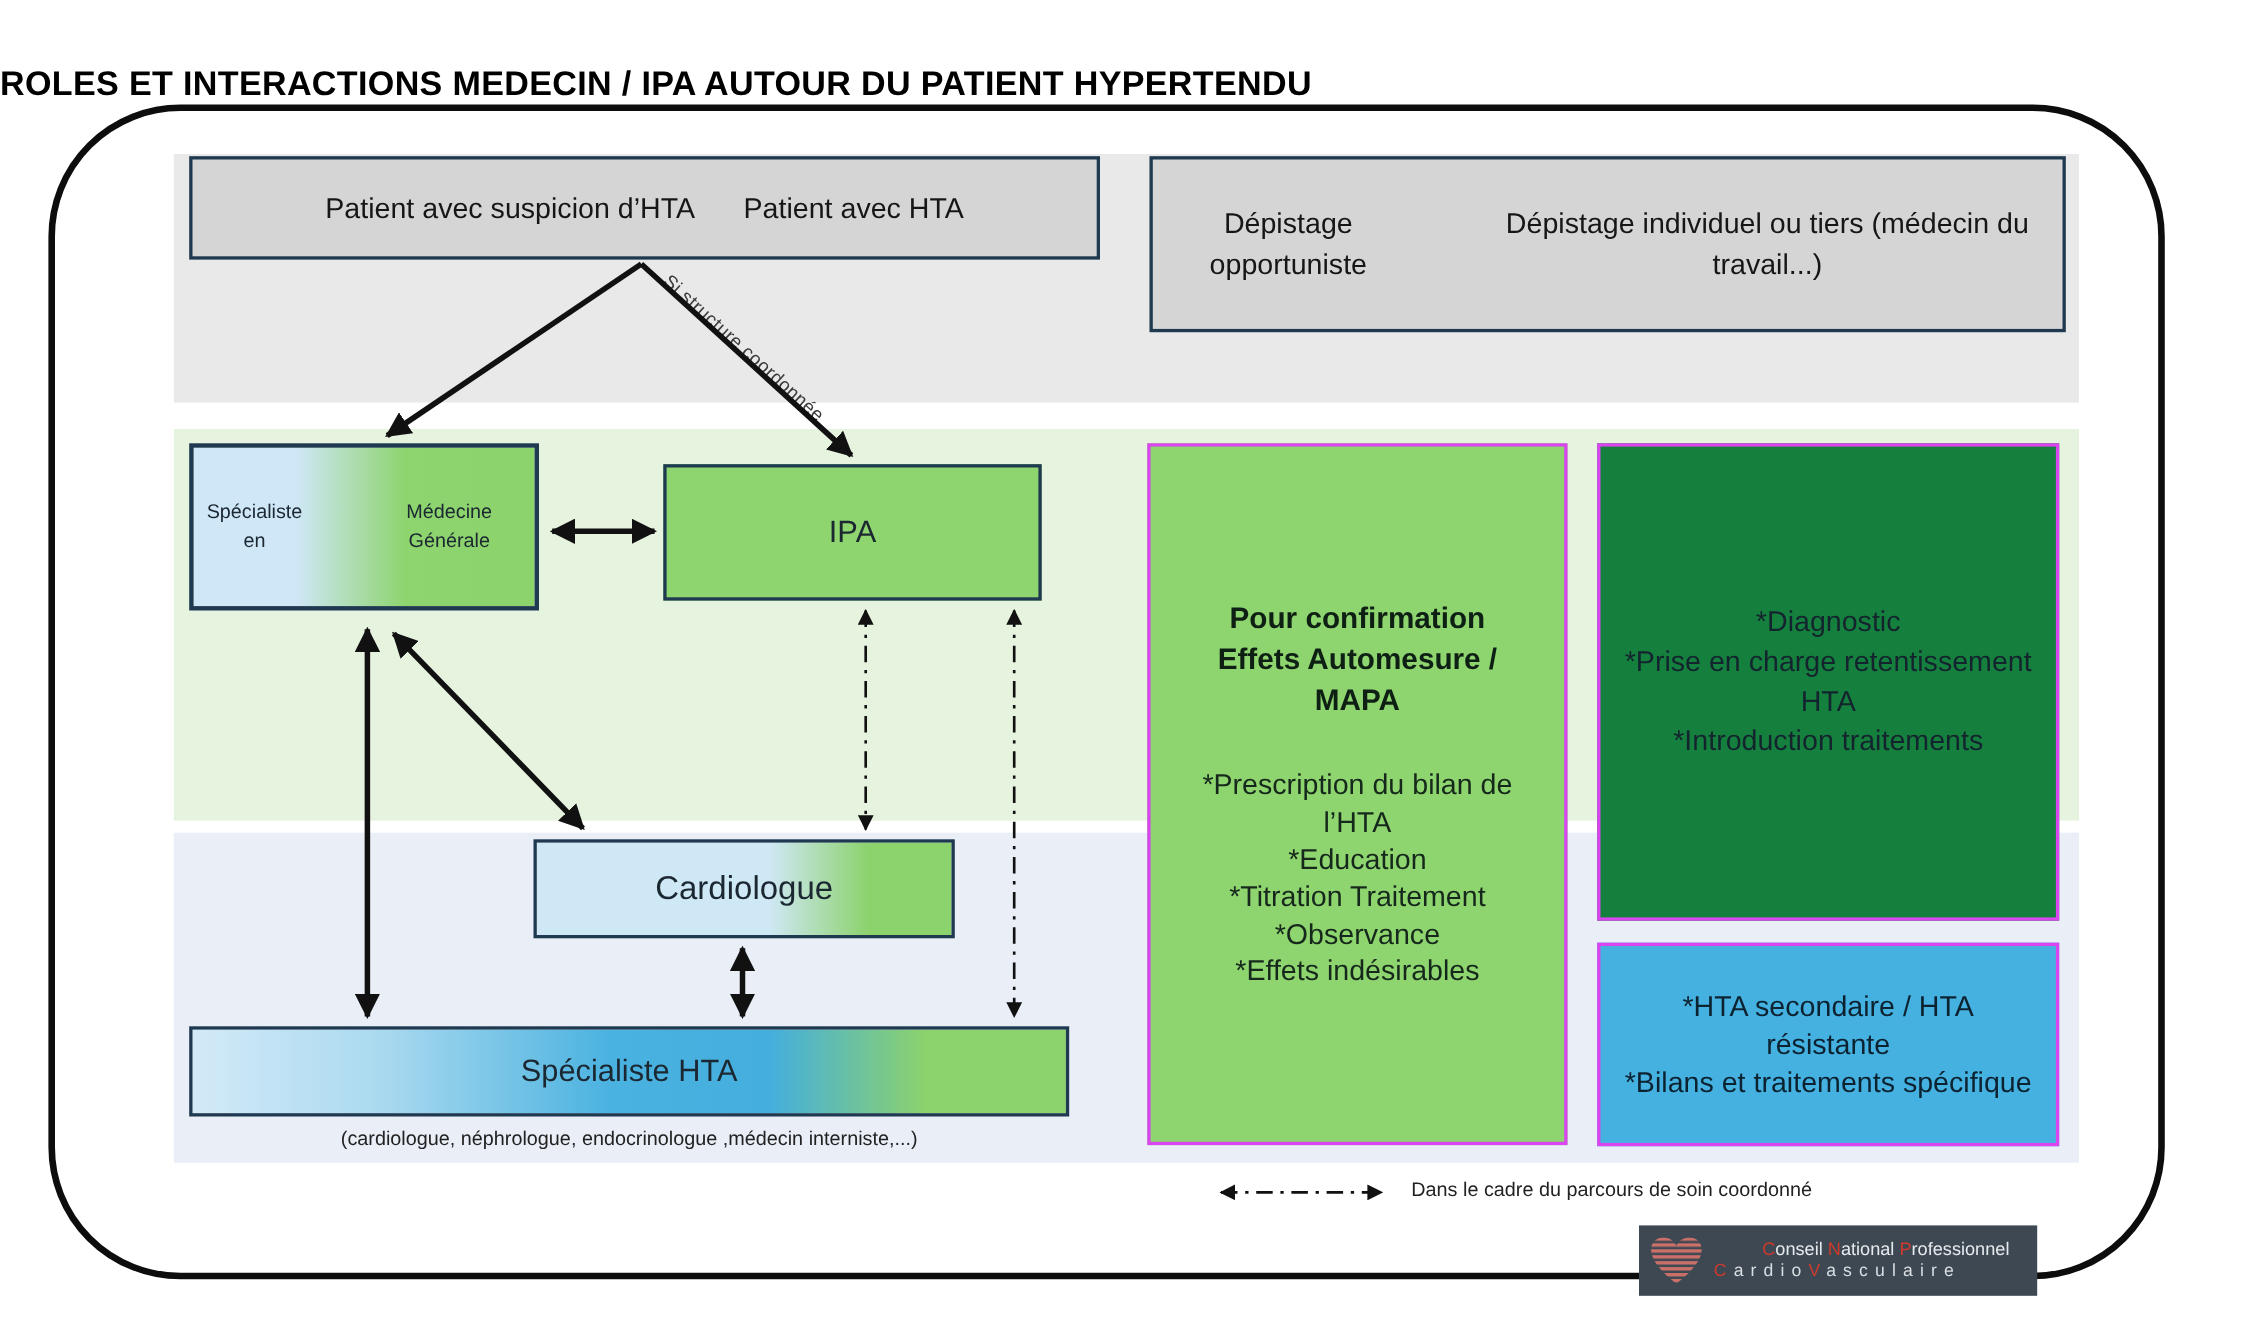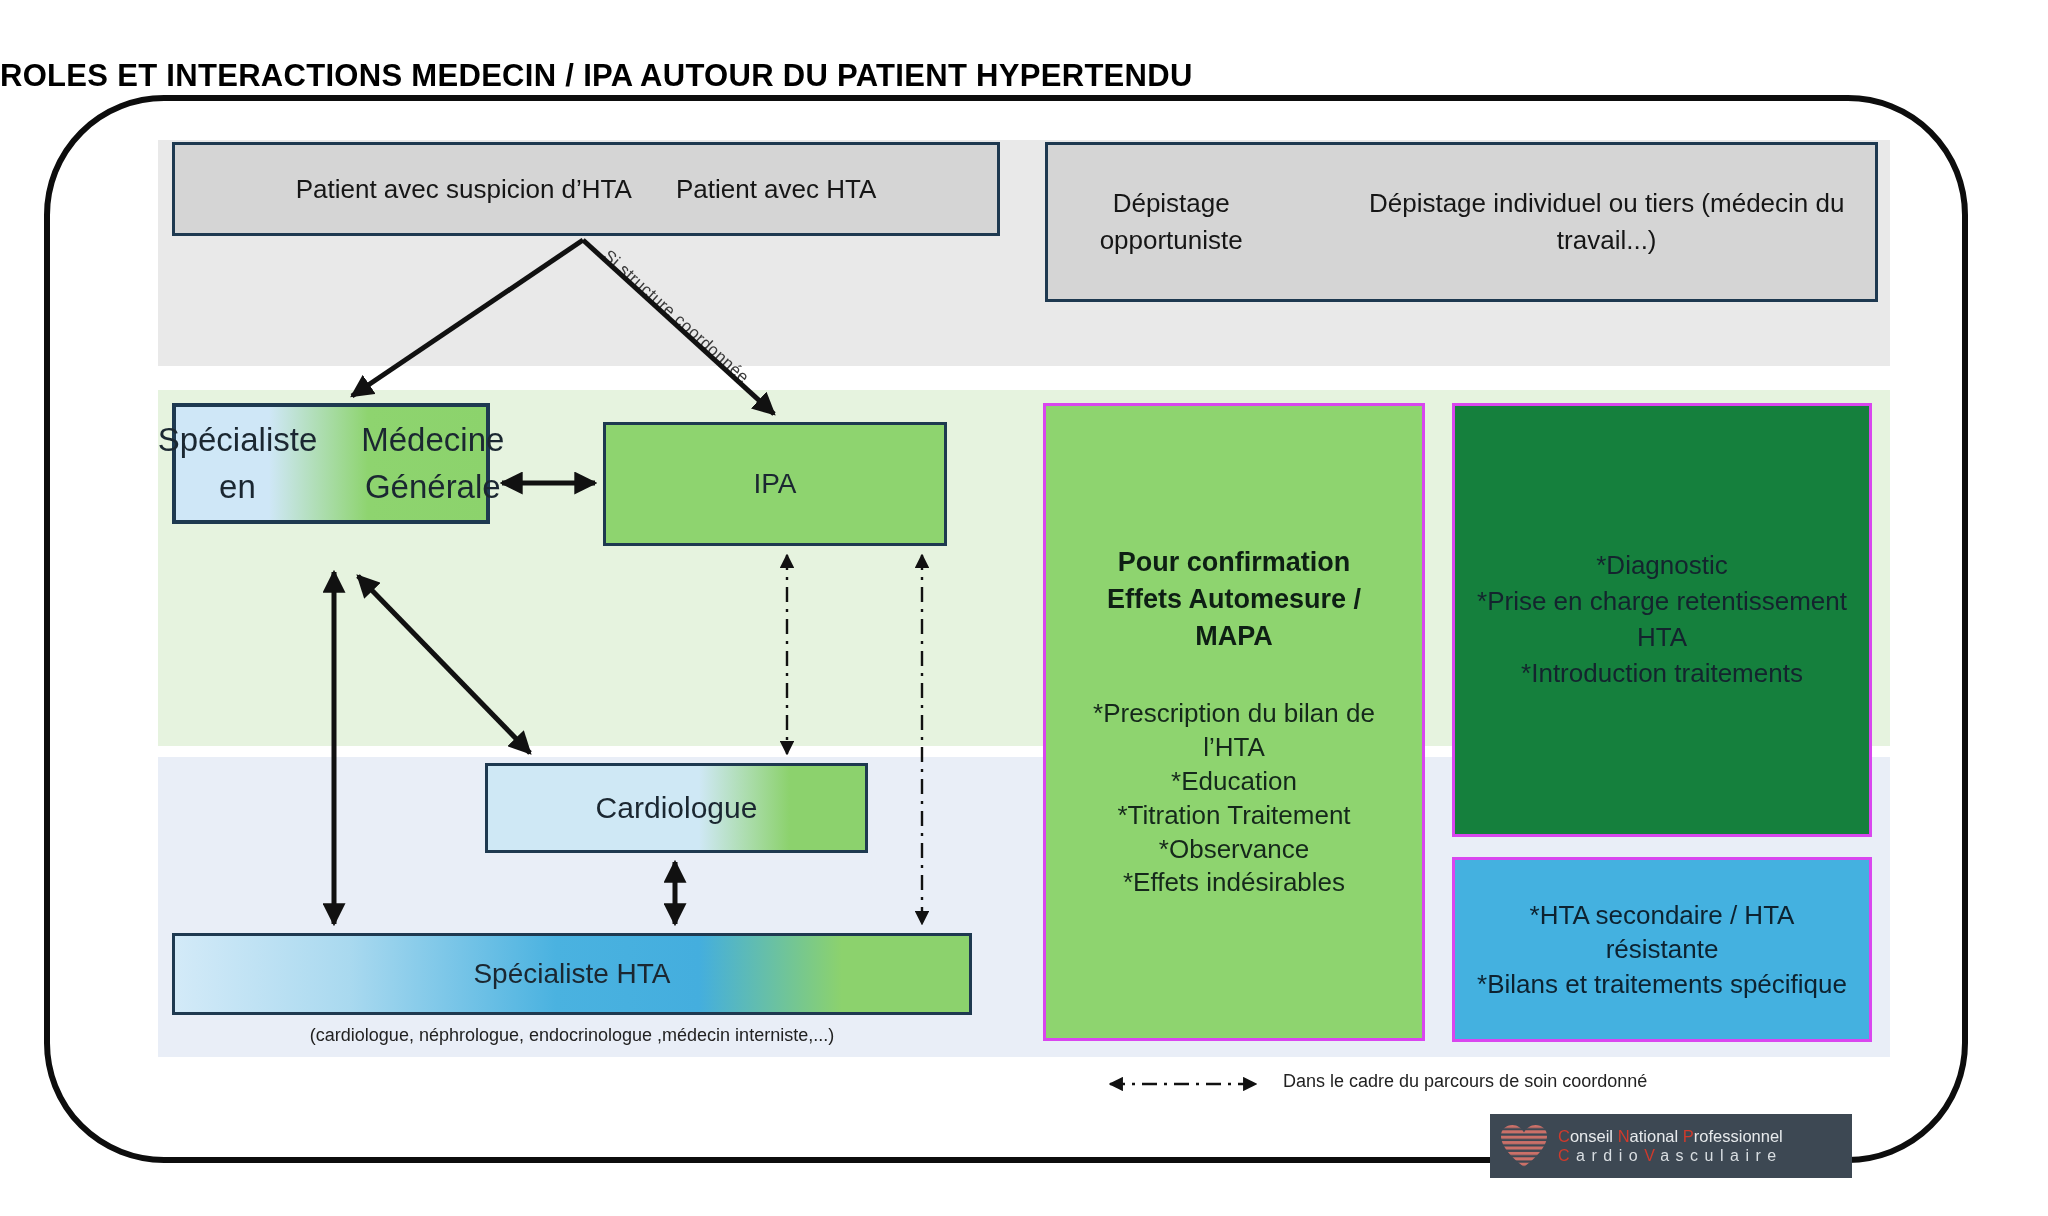--- a/index.html
+++ b/index.html
@@ -18,21 +18,21 @@
   .band-blue{top:757px;height:300px;background:#e9eef7;}
 
   .node{position:absolute;display:flex;flex-direction:row;align-items:center;justify-content:center;
         text-align:center;border:3px solid #1e3950;box-sizing:border-box;z-index:2;color:#1b2731;gap:44px;}
   .node .ln{line-height:1.42;}
 
   .patient-box,.depistage-box{background:#d5d5d5;font-size:26px;color:#161616;}
   .patient-box{left:172px;top:142px;width:828px;height:94px;}
   .depistage-box{left:1045px;top:142px;width:833px;height:160px;}
 
-  .mg-box{left:172px;top:403px;width:318px;height:121px;font-size:33px;
+  .mg-box{left:172px;top:403px;width:318px;height:152px;font-size:18px;
           background:linear-gradient(90deg,#cfe7f7 0%,#cfe7f7 30%,#8ed46f 62%,#8cd36c 100%);
           border-width:4px;}
   .ipa-box{left:603px;top:422px;width:344px;height:124px;font-size:28px;background:#8ed46f;}
   .cardio-box{left:485px;top:763px;width:383px;height:90px;font-size:30px;
           background:linear-gradient(90deg,#cfe8f5 0%,#cfe8f5 56%,#8cd26d 80%,#8cd26d 100%);}
   .hta-box{left:172px;top:933px;width:800px;height:82px;font-size:28px;
           background:linear-gradient(90deg,#d3eaf8 0%,#a9d9ef 22%,#4ab2e0 48%,#44aede 66%,#8cd26d 84%,#8cd26d 100%);}
 
   .hta-caption{position:absolute;left:172px;top:1025px;width:800px;text-align:center;
           font-size:18px;color:#222;z-index:2;}
@@ -52,21 +52,21 @@
 
   .arrows{position:absolute;left:0;top:0;z-index:3;pointer-events:none;}
   .solid{stroke:#111;stroke-width:5;fill:none;}
   .dashdot{stroke:#111;stroke-width:2.4;fill:none;stroke-dasharray:15 7 3 7;}
 
   .legend-text{position:absolute;left:1283px;top:1071px;font-size:18px;color:#222;z-index:2;}
 
   .logo{position:absolute;left:1490px;top:1114px;width:362px;height:64px;background:#3d4853;
         display:flex;align-items:center;gap:10px;padding:0 10px;box-sizing:border-box;z-index:5;}
   .logo-text{display:flex;flex-direction:column;line-height:1.25;}
-  .logo-line1{font-size:16.5px;color:#e7eaec;white-space:nowrap;}
+  .logo-line1{font-size:16.5px;color:#e7eaec;white-space:nowrap;margin-left:44px;}
   .logo-line2{font-size:16px;letter-spacing:6.5px;color:#d9dee2;white-space:nowrap;}
   .logo .accent{color:#cf3a2c;}
 </style>
 </head>
 <body>
 
 <div class="stage">
 
   <div class="title">ROLES ET INTERACTIONS MEDECIN / IPA  AUTOUR DU PATIENT HYPERTENDU</div>
 

